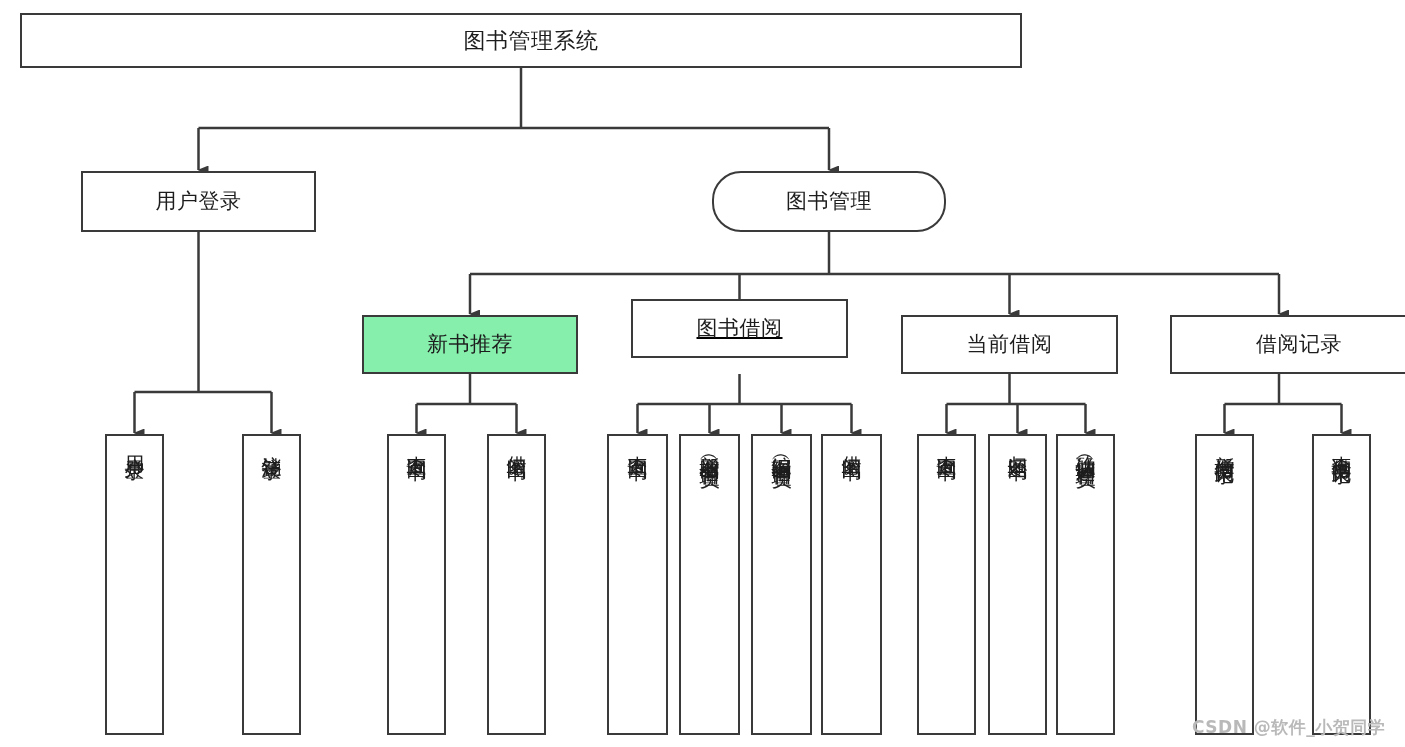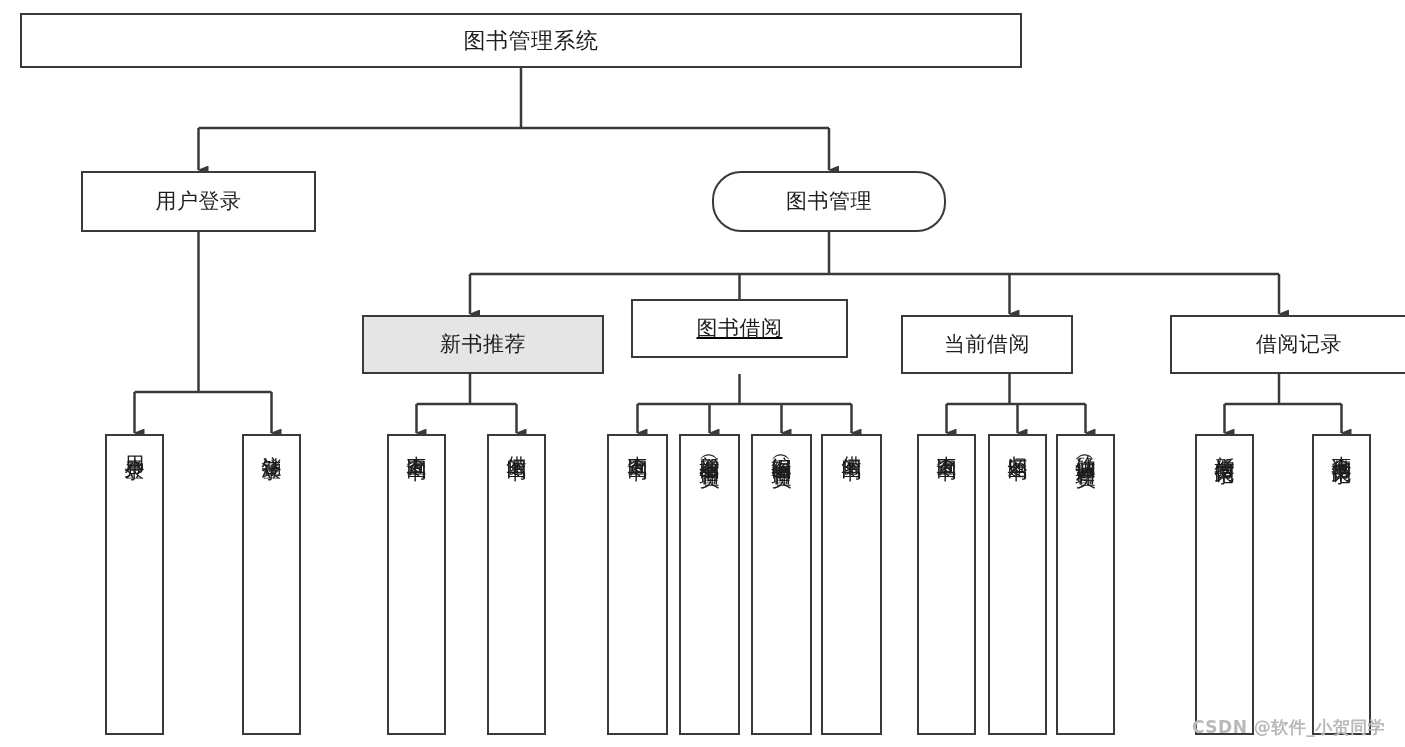--- a/index.html
+++ b/index.html
@@ -123,27 +123,27 @@
   <div id="node-layer">
       <div class="node horizontal root" style="left: 20px; top: 13px; width: 1002px; height: 55px; border-color: rgb(58, 58, 58); background: rgb(255, 255, 255);">
         <span class="node-label" style="color: rgb(29, 29, 29); margin-left: 20px;">图书管理系统</span>
       </div>
       <div class="node horizontal" style="left: 81px; top: 171px; width: 235px; height: 61px; border-color: rgb(58, 58, 58); background: rgb(255, 255, 255);">
         <span class="node-label" style="color: rgb(29, 29, 29);">用户登录</span>
       </div>
       <div class="node horizontal" style="left: 712px; top: 171px; width: 234px; height: 61px; border-color: rgb(58, 58, 58); background: rgb(255, 255, 255); border-radius: 29px;">
         <span class="node-label" style="color: rgb(29, 29, 29);">图书管理</span>
       </div>
-      <div class="node horizontal" style="left: 362px; top: 315px; width: 242px; height: 59px; border-color: rgb(58, 58, 58); background: #e5e5e5;">
+      <div class="node horizontal" style="left: 362px; top: 315px; width: 216px; height: 59px; border-color: rgb(58, 58, 58); background: #86efac;">
         <span class="node-label" style="color: rgb(29, 29, 29);">新书推荐</span>
       </div>
       <div class="node horizontal" style="left: 631px; top: 299px; width: 217px; height: 59px; border-color: rgb(58, 58, 58); background: rgb(255, 255, 255); text-decoration: underline;">
         <span class="node-label" style="color: rgb(29, 29, 29);">图书借阅</span>
       </div>
-      <div class="node horizontal" style="left: 901px; top: 315px; width: 172px; height: 59px; border-color: rgb(58, 58, 58); background: rgb(255, 255, 255);">
+      <div class="node horizontal" style="left: 901px; top: 315px; width: 217px; height: 59px; border-color: rgb(58, 58, 58); background: rgb(255, 255, 255);">
         <span class="node-label" style="color: rgb(29, 29, 29);">当前借阅</span>
       </div>
       <div class="node horizontal" style="left: 1170px; top: 315px; width: 258px; height: 59px; border-color: rgb(58, 58, 58); background: rgb(255, 255, 255);">
         <span class="node-label" style="color: rgb(29, 29, 29);">借阅记录</span>
       </div>
       <div class="node vertical" style="left: 105px; top: 434px; width: 59px; height: 301px; border-color: rgb(58, 58, 58); background: rgb(255, 255, 255);">
         <span class="node-label" style="color: rgb(29, 29, 29);">用户登录</span>
       </div>
       <div class="node vertical" style="left: 242px; top: 434px; width: 59px; height: 301px; border-color: rgb(58, 58, 58); background: rgb(255, 255, 255);">
         <span class="node-label" style="color: rgb(29, 29, 29);">注销登录</span>

